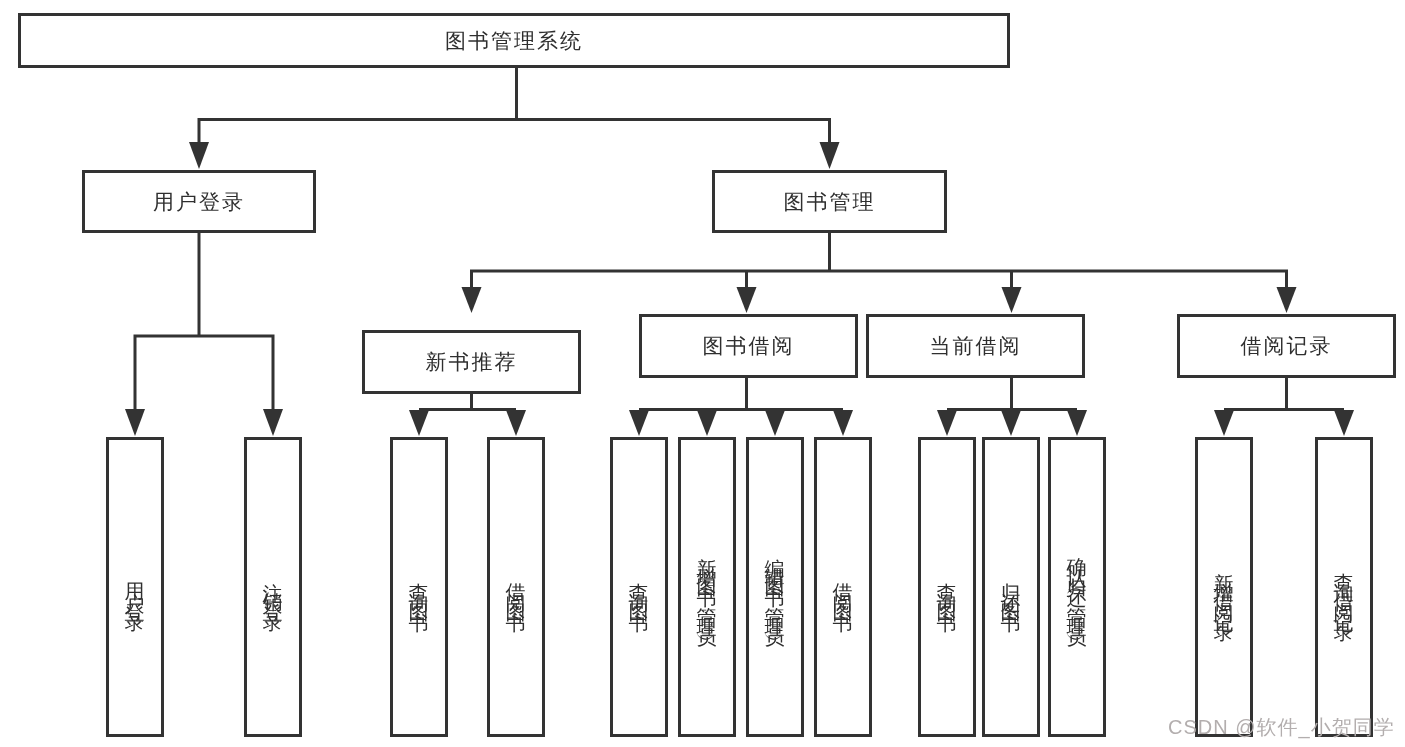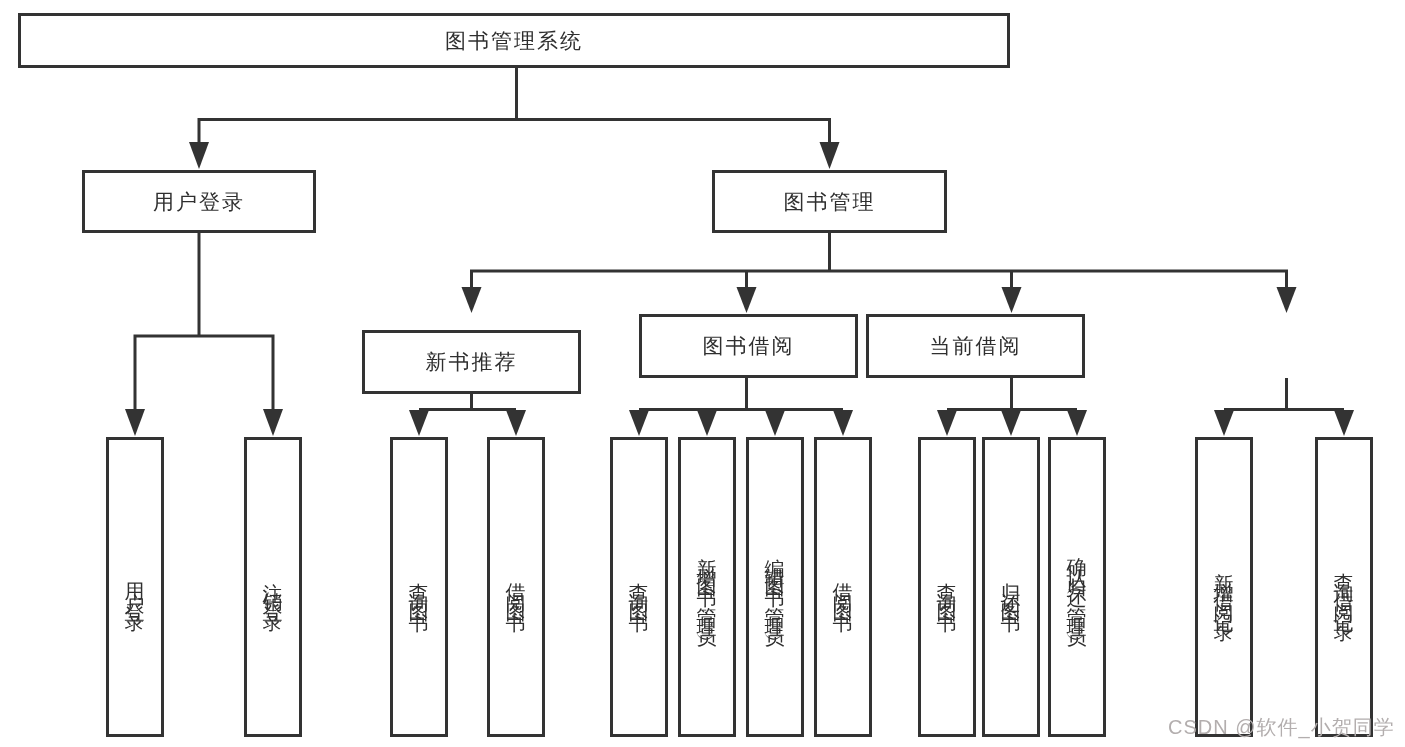--- a/index.html
+++ b/index.html
@@ -107,20 +107,21 @@
   </svg>
 
   <div class="hbox" style="left:18px;top:13px;width:992px;height:55px">图书管理系统</div>
 
   <div class="hbox" style="left:82px;top:170px;width:234px;height:63px">用户登录</div>
   <div class="hbox" style="left:712px;top:170px;width:235px;height:63px">图书管理</div>
 
   <div class="hbox" style="left:362px;top:330px;width:219px;height:64px">新书推荐</div>
   <div class="hbox" style="left:639px;top:314px;width:219px;height:64px">图书借阅</div>
   <div class="hbox" style="left:866px;top:314px;width:219px;height:64px">当前借阅</div>
+  <div class="hbox" style="left:1177px;top:314px;width:219px;height:64px">借阅记录</div>
 
   <div class="vbox" style="left:106px">
     <span class="vtext">用户登录</span>
   </div>
   <div class="vbox" style="left:244px">
     <span class="vtext">注销登录</span>
   </div>
 
   <div class="vbox" style="left:390px">
     <span class="vtext">查询图书</span>

